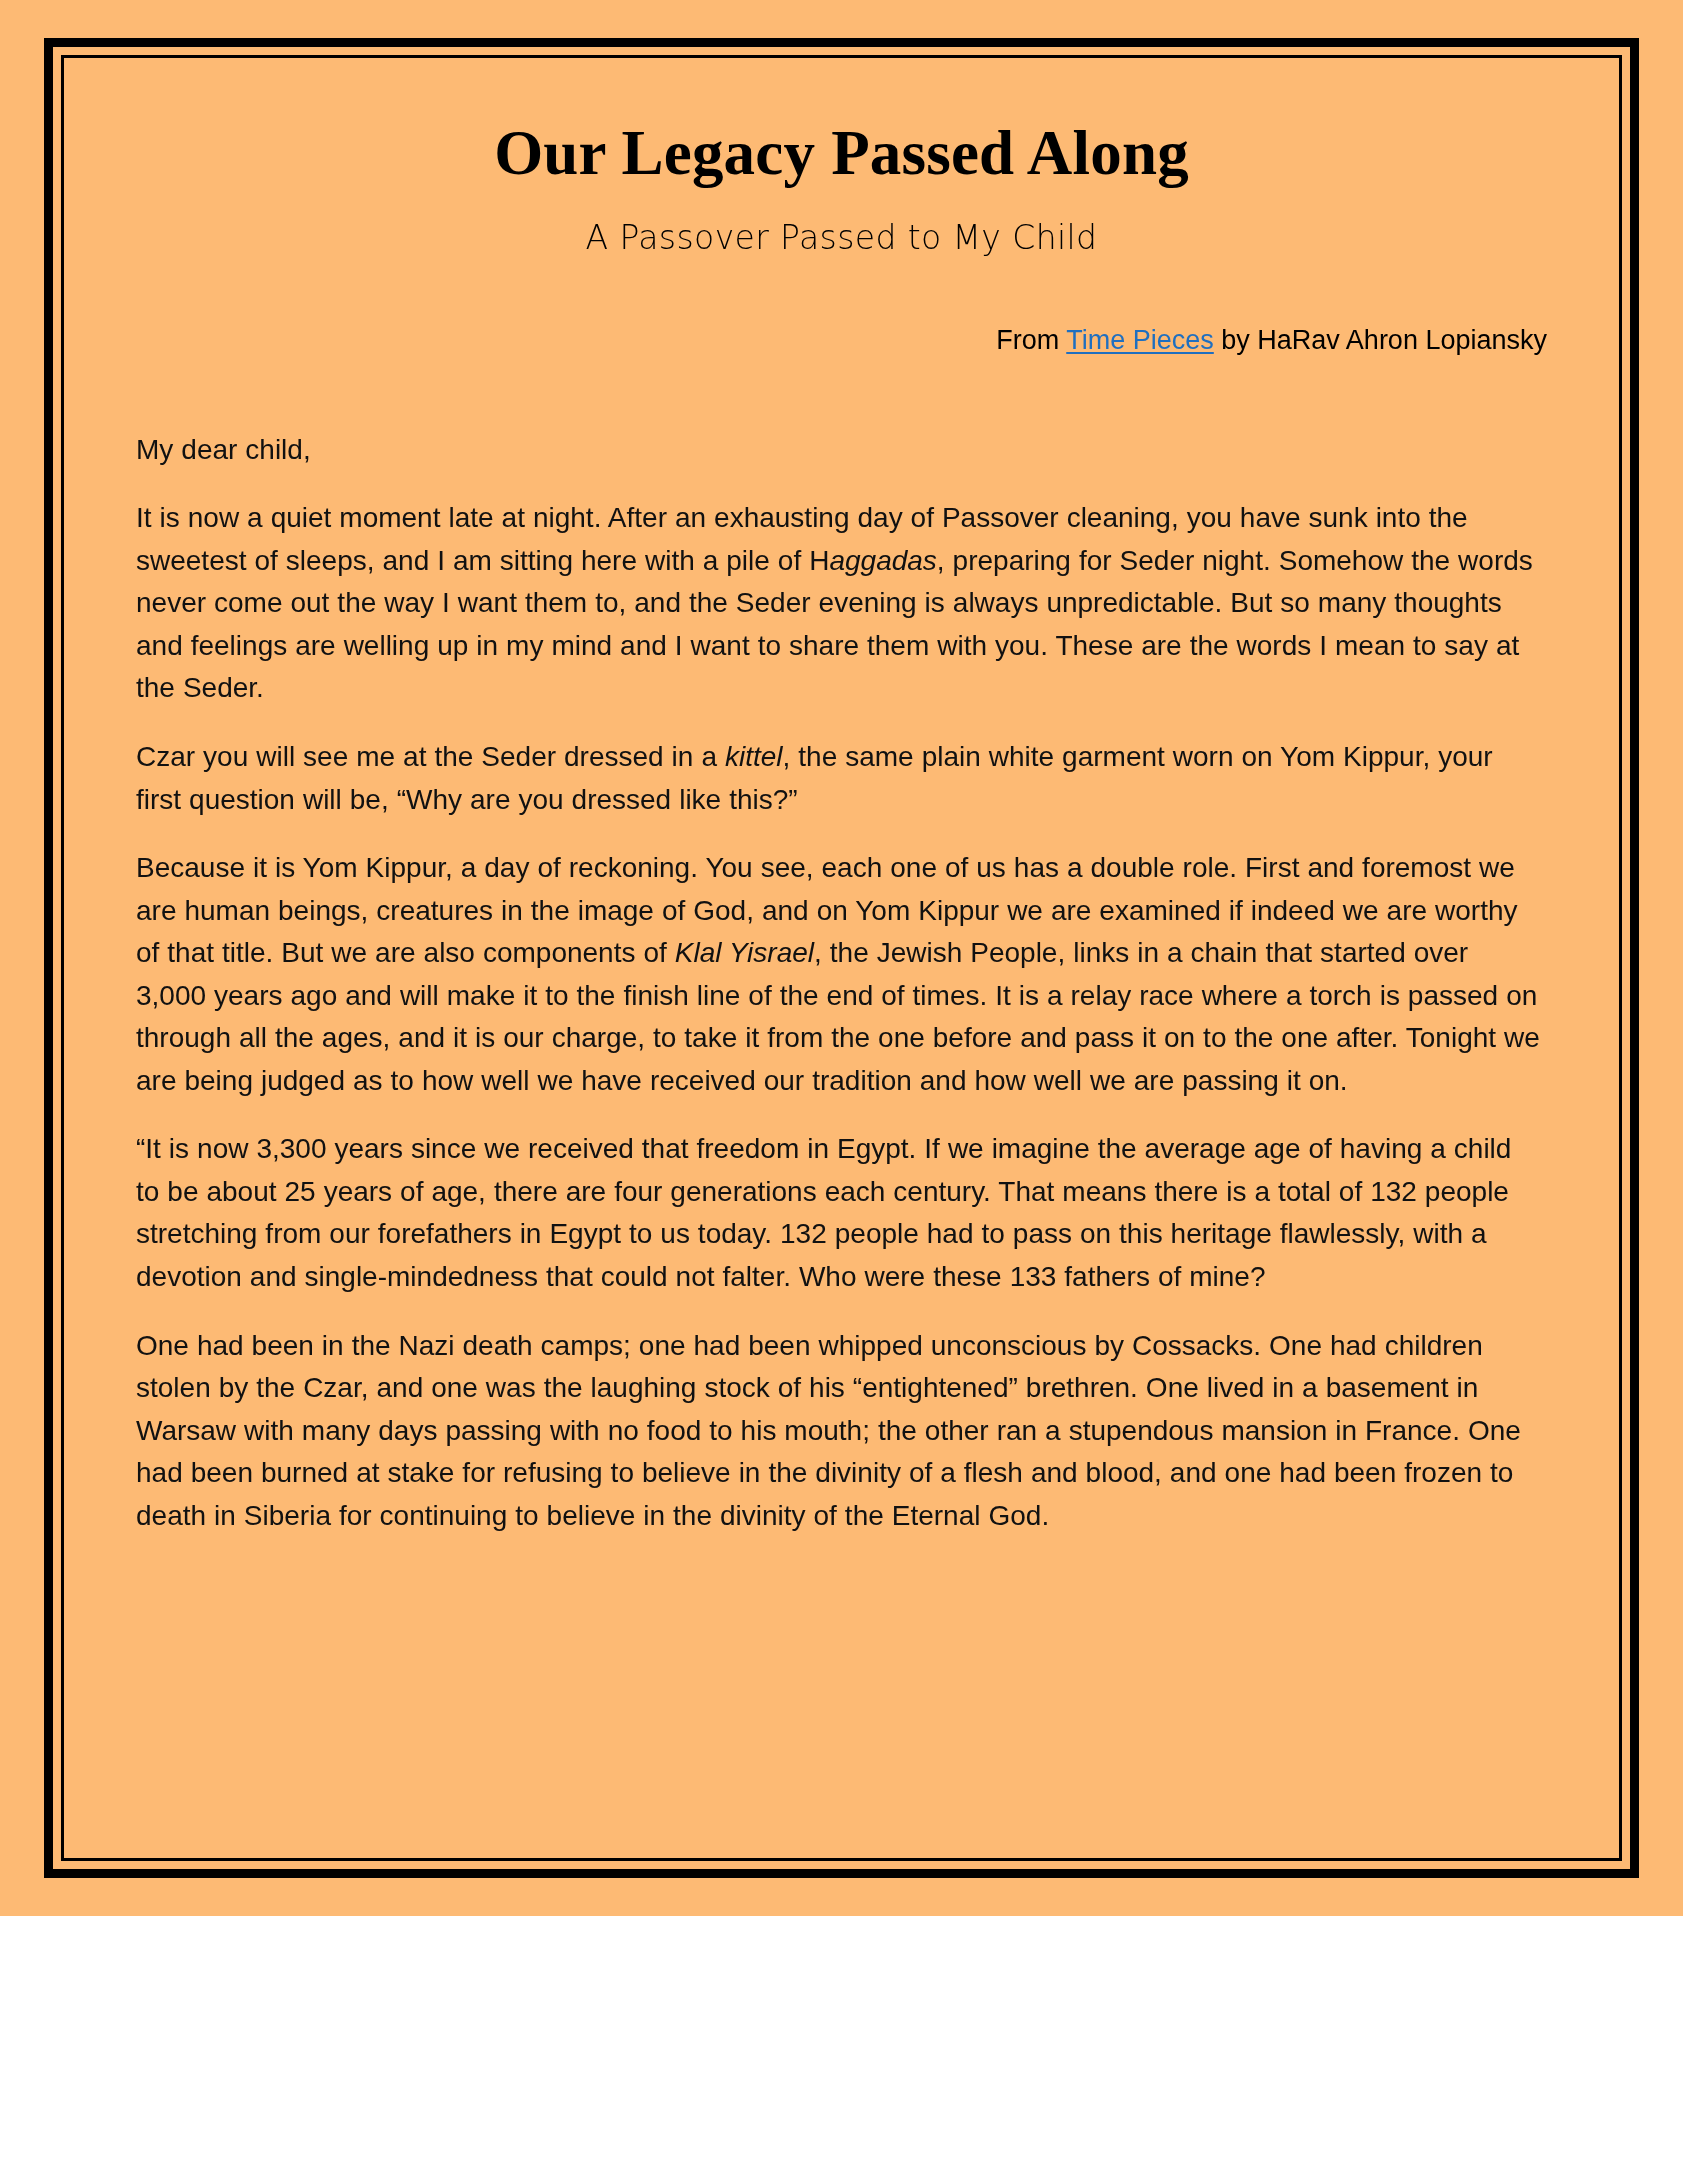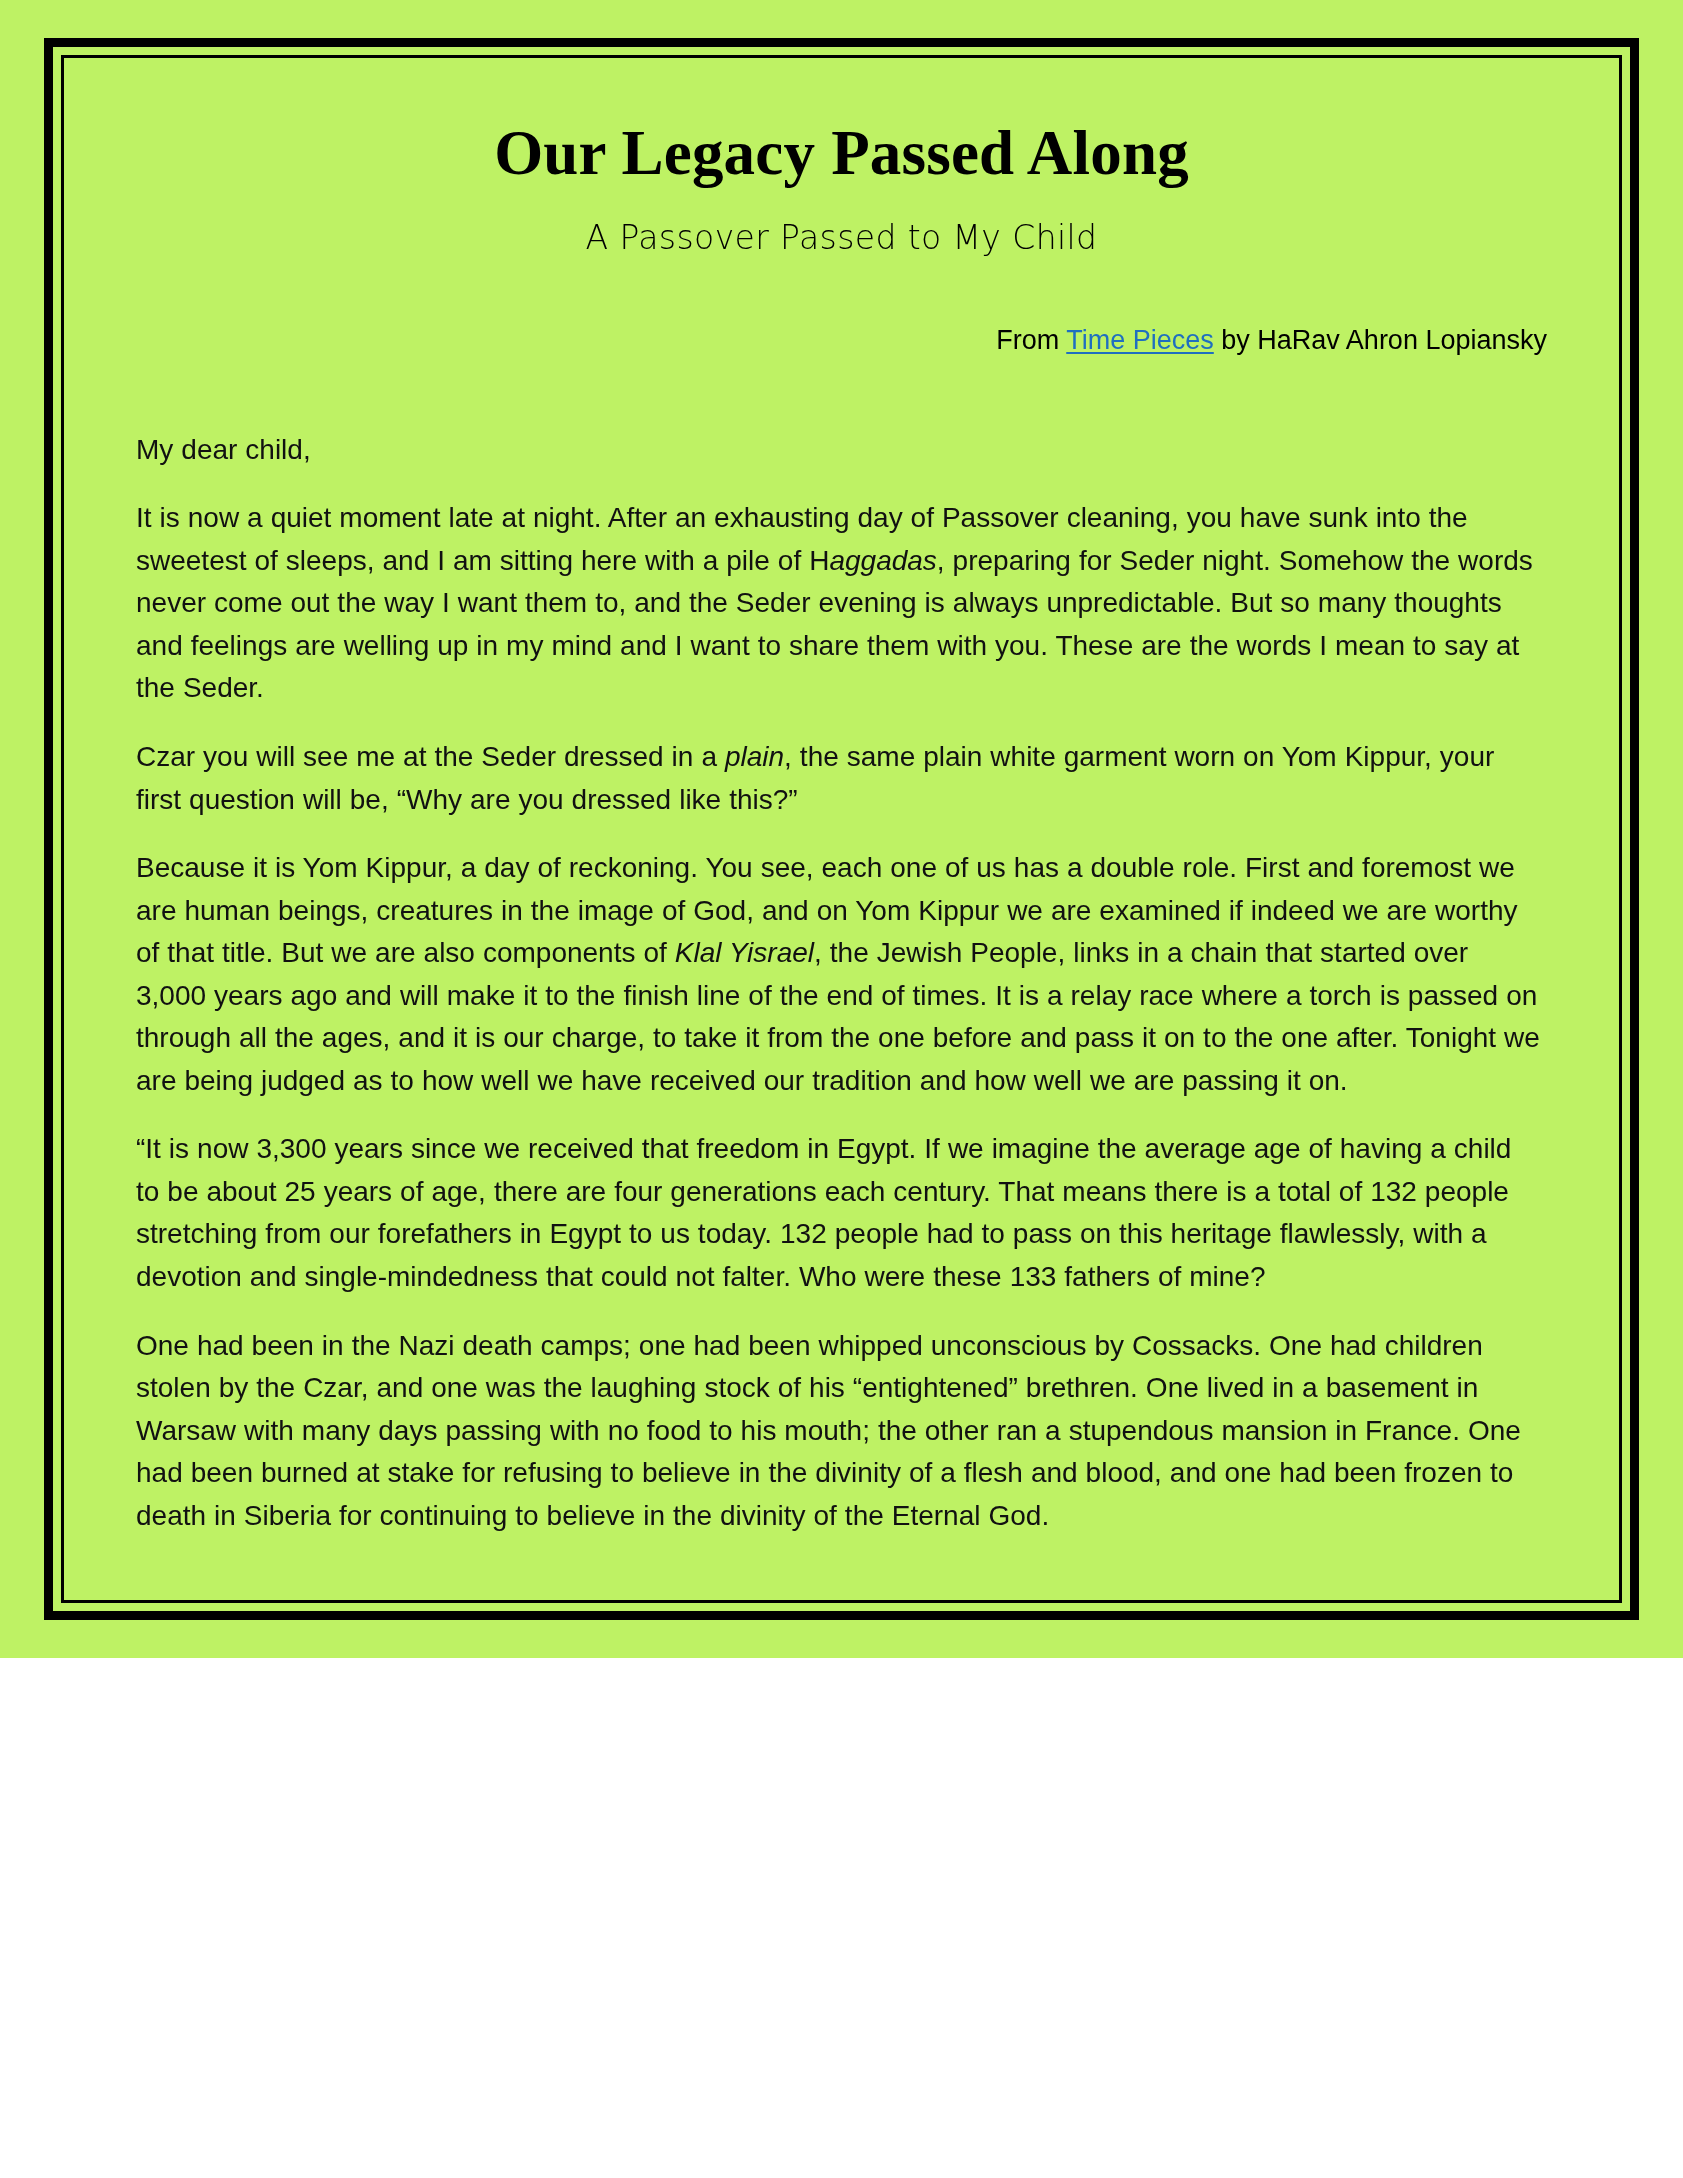--- a/index.html
+++ b/index.html
@@ -11,23 +11,23 @@
     width: 1683px;
     height: 2178px;
     font-family: "Liberation Sans", sans-serif;
     -webkit-font-smoothing: antialiased;
   }
 
   
   .page {
     position: relative;
     width: 1683px;
-    height: 1658px;
+    height: 1916px;
     box-sizing: border-box;
-    background: #bef264;
+    background: #fdba74;
   }
   .frame-outer {
     position: absolute;
     left: 44px;
     top: 38px;
     right: 44px;
     bottom: 38px;
     border: 9px solid #000000;
     box-sizing: border-box;
   }
@@ -122,21 +122,21 @@
 
     <div class="doc-subtitle">A Passover Passed to My Child</div>
 
     <div class="attribution">
       <span>From </span><a class="src-link" href="#">Time Pieces</a><span> by HaRav Ahron Lopiansky</span>
     </div>
 
     <div class="letter-body">
         <p class="para"><span>My dear child,</span></p>
         <p class="para"><span>It is now a quiet moment late at night. After an exhausting day of Passover cleaning, you have sunk into the sweetest of sleeps, and I am sitting here with a pile of H</span><em>aggadas</em><span>, preparing for Seder night. Somehow the words never come out the way I want them to, and the Seder evening is always unpredictable. But so many thoughts and feelings are welling up in my mind and I want to share them with you. These are the words I mean to say at the Seder.</span></p>
-        <p class="para"><span>Czar you will see me at the Seder dressed in a </span><em>plain</em><span>, the same plain white garment worn on Yom Kippur, your first question will be, “Why are you dressed like this?”</span></p>
+        <p class="para"><span>Czar you will see me at the Seder dressed in a </span><em>kittel</em><span>, the same plain white garment worn on Yom Kippur, your first question will be, “Why are you dressed like this?”</span></p>
         <p class="para"><span>Because it is Yom Kippur, a day of reckoning. You see, each one of us has a double role. First and foremost we are human beings, creatures in the image of God, and on Yom Kippur we are examined if indeed we are worthy of that title. But we are also components of </span><em>Klal Yisrael</em><span>, the Jewish People, links in a chain that started over 3,000 years ago and will make it to the finish line of the end of times. It is a relay race where a torch is passed on through all the ages, and it is our charge, to take it from the one before and pass it on to the one after. Tonight we are being judged as to how well we have received our tradition and how well we are passing it on.</span></p>
         <p class="para"><span>“It is now 3,300 years since we received that freedom in Egypt. If we imagine the average age of having a child to be about 25 years of age, there are four generations each century. That means there is a total of 132 people stretching from our forefathers in Egypt to us today. 132 people had to pass on this heritage flawlessly, with a devotion and single-mindedness that could not falter. Who were these 133 fathers of mine?</span></p>
         <p class="para"><span>One had been in the Nazi death camps; one had been whipped unconscious by Cossacks. One had children stolen by the Czar, and one was the laughing stock of his “entightened” brethren. One lived in a basement in Warsaw with many days passing with no food to his mouth; the other ran a stupendous mansion in France. One had been burned at stake for refusing to believe in the divinity of a flesh and blood, and one had been frozen to death in Siberia for continuing to believe in the divinity of the Eternal God.</span></p>
       </div>
 
   </div>
 </div>
 
 
 </body></html>

